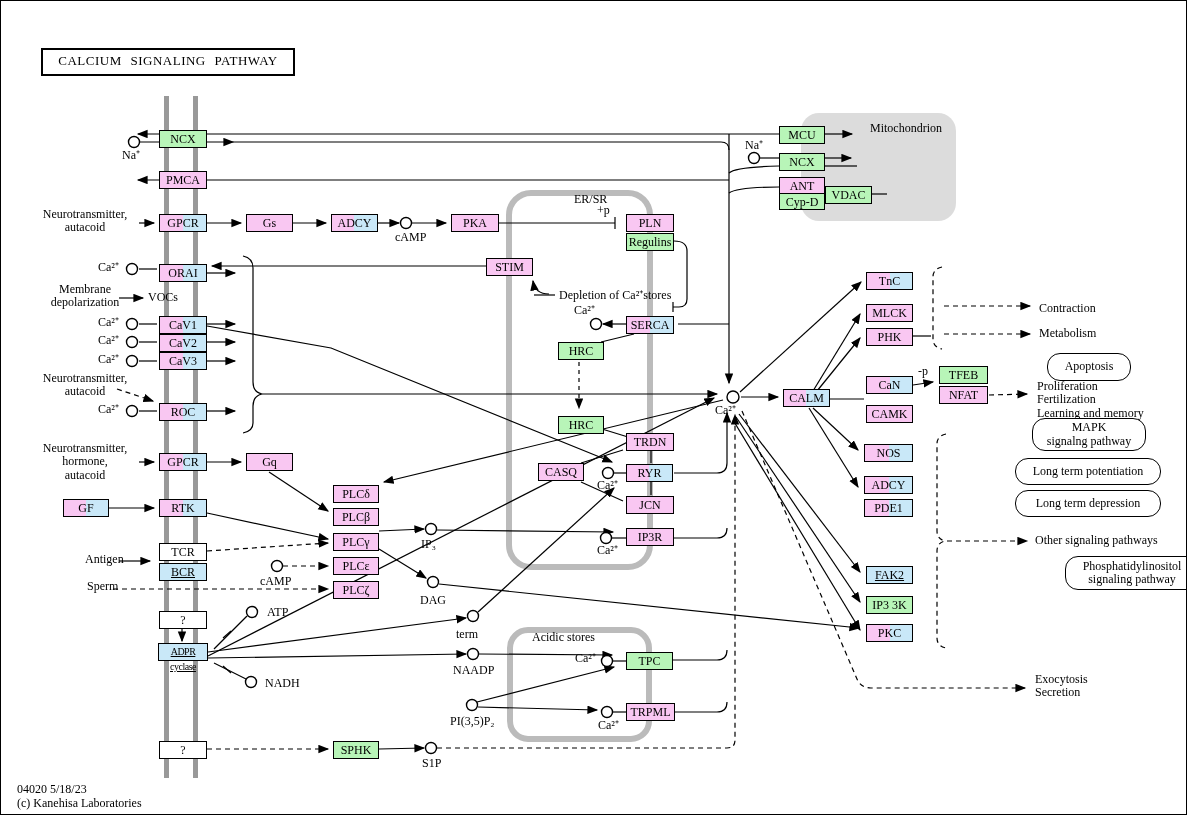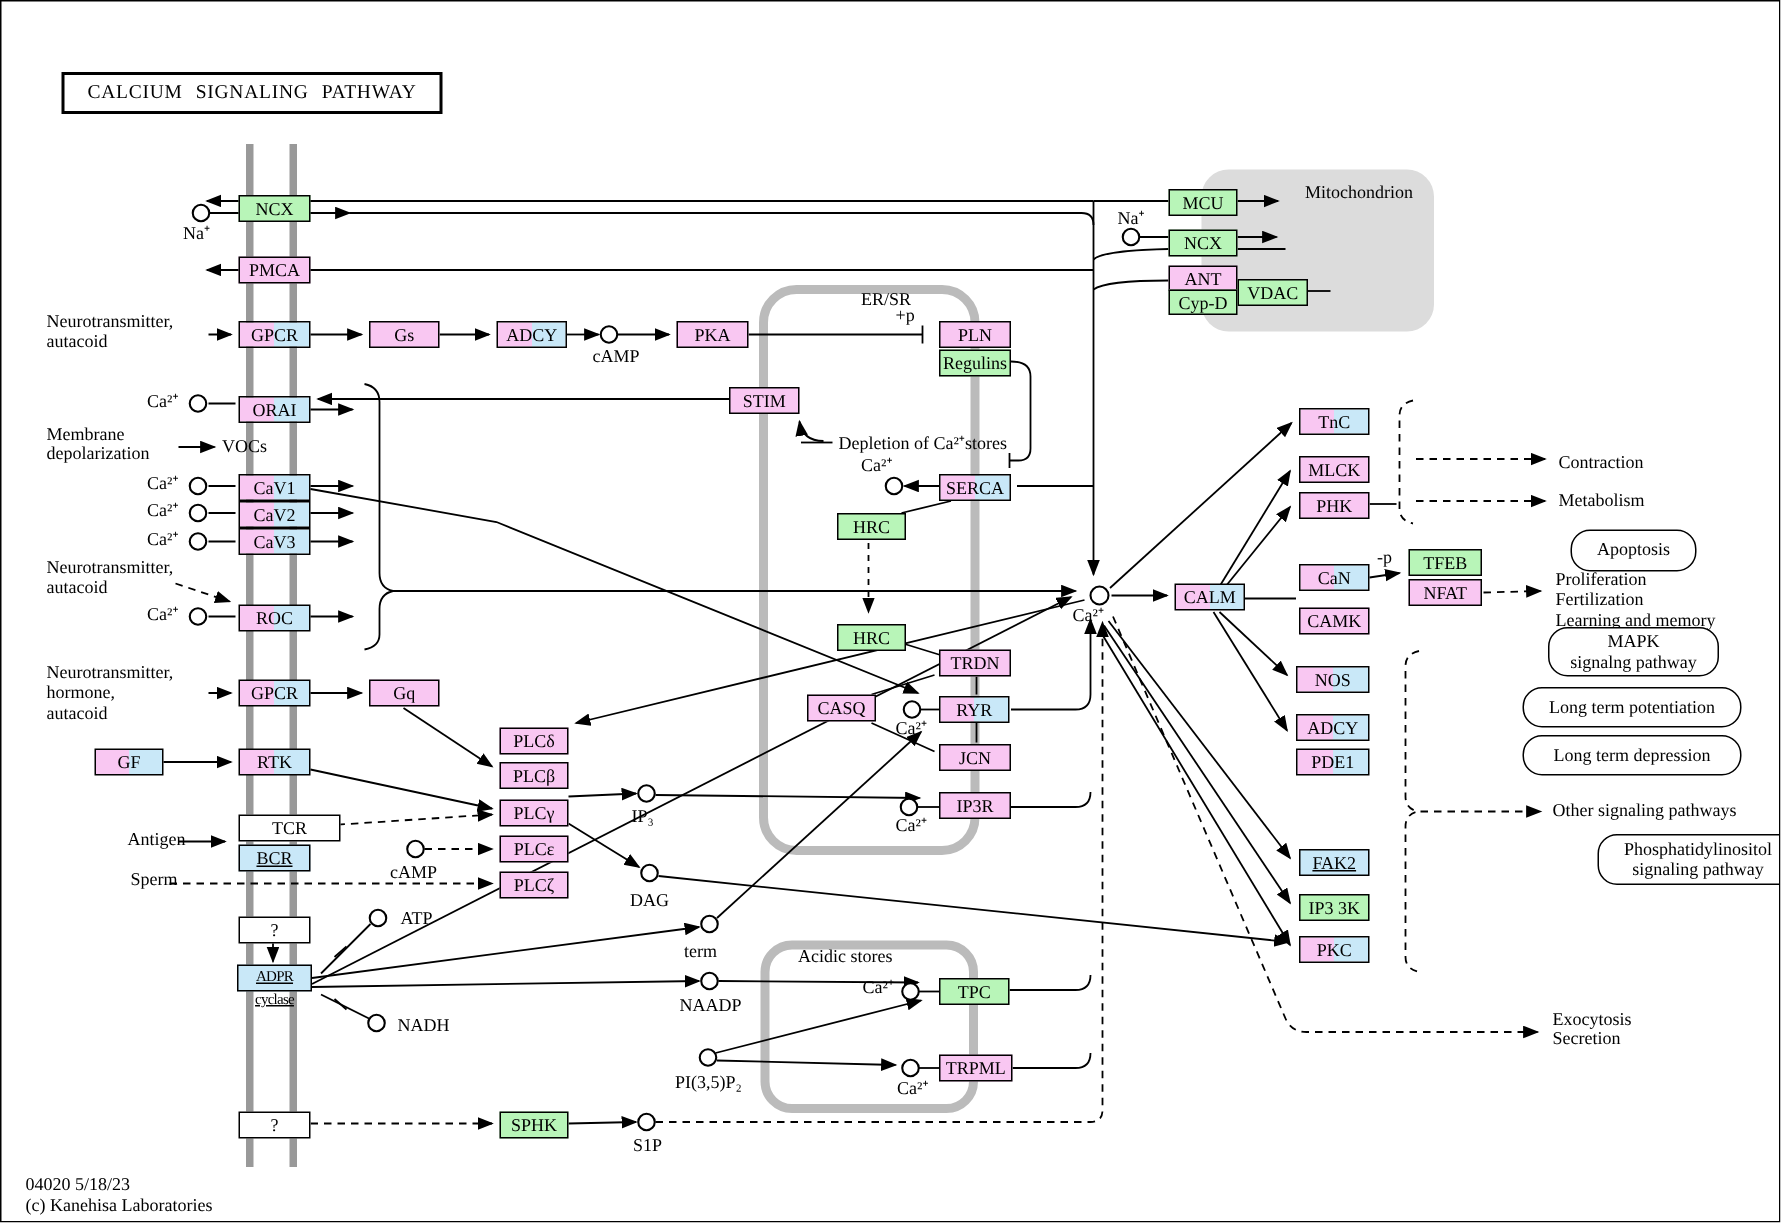--- a/index.html
+++ b/index.html
@@ -5,21 +5,21 @@
   html,body{margin:0;padding:0;background:#fff;}
   #stage{position:relative;width:1187px;height:815px;background:#fff;border:1px solid #000;box-sizing:border-box;overflow:hidden;font-family:"Liberation Serif",serif;}
   #wires{position:absolute;left:0;top:0;}
   .b{position:absolute;box-sizing:border-box;height:18px;border:1px solid #000;font:12px/16px "Liberation Serif",serif;text-align:center;color:#000;z-index:3;}
   .pk{background:#f9c7f2;}
   .gn{background:#b8f5b8;}
   .bl{background:#c9e8f8;text-decoration:underline;}
   .wh{background:#fff;}
   .sp{background:linear-gradient(90deg,#f9c7f2 50%,#c9e8f8 50%);}
   .t{position:absolute;font:12px/1.12 "Liberation Serif",serif;color:#000;white-space:pre-line;z-index:2;}
-  .ctr{text-align:left;}
+  .ctr{text-align:center;}
   .bub{position:absolute;border:1px solid #000;border-radius:13px;font:12px/1.1 "Liberation Serif",serif;text-align:center;display:flex;align-items:center;justify-content:center;white-space:pre-line;background:#fff;z-index:3;}
   .title{position:absolute;left:40px;top:47px;width:250px;height:24px;border:2px solid #000;font:13px/22px "Liberation Serif",serif;text-align:center;letter-spacing:.5px;word-spacing:5px;z-index:3;}
   .squeeze{font-size:10px;line-height:15px;letter-spacing:-.5px;}
 </style>
 </head>
 <body>
 
 <div id="stage">
 
 <svg id="wires" width="1187" height="815" viewBox="0 0 1187 815">
@@ -260,21 +260,21 @@
   <div class="b pk" style="left:485px;top:257px;width:47px">STIM</div>
   <div class="b sp" style="left:158px;top:263px;width:48px">ORAI</div>
   <div class="b sp" style="left:158px;top:315px;width:48px">CaV1</div>
   <div class="b sp" style="left:158px;top:333px;width:48px">CaV2</div>
   <div class="b sp" style="left:158px;top:351px;width:48px">CaV3</div>
   <div class="b sp" style="left:158px;top:402px;width:48px">ROC</div>
   <div class="b sp" style="left:158px;top:452px;width:48px">GPCR</div>
   <div class="b pk" style="left:245px;top:452px;width:47px">Gq</div>
   <div class="b sp" style="left:62px;top:498px;width:46px">GF</div>
   <div class="b sp" style="left:158px;top:498px;width:48px">RTK</div>
-  <div class="b wh" style="left:158px;top:542px;width:68px">TCR</div>
+  <div class="b wh" style="left:158px;top:542px;width:48px">TCR</div>
   <div class="b bl" style="left:158px;top:562px;width:48px">BCR</div>
   <div class="b wh" style="left:158px;top:610px;width:48px">?</div>
   <div class="b bl squeeze" style="left:157px;top:642px;width:50px">ADPR cyclase</div>
   <div class="b wh" style="left:158px;top:740px;width:48px">?</div>
   <div class="b gn" style="left:332px;top:740px;width:46px">SPHK</div>
 
   <div class="b pk" style="left:332px;top:484px;width:46px">PLCδ</div>
   <div class="b pk" style="left:332px;top:507px;width:46px">PLCβ</div>
   <div class="b pk" style="left:332px;top:532px;width:46px">PLCγ</div>
   <div class="b pk" style="left:332px;top:556px;width:46px">PLCε</div>

